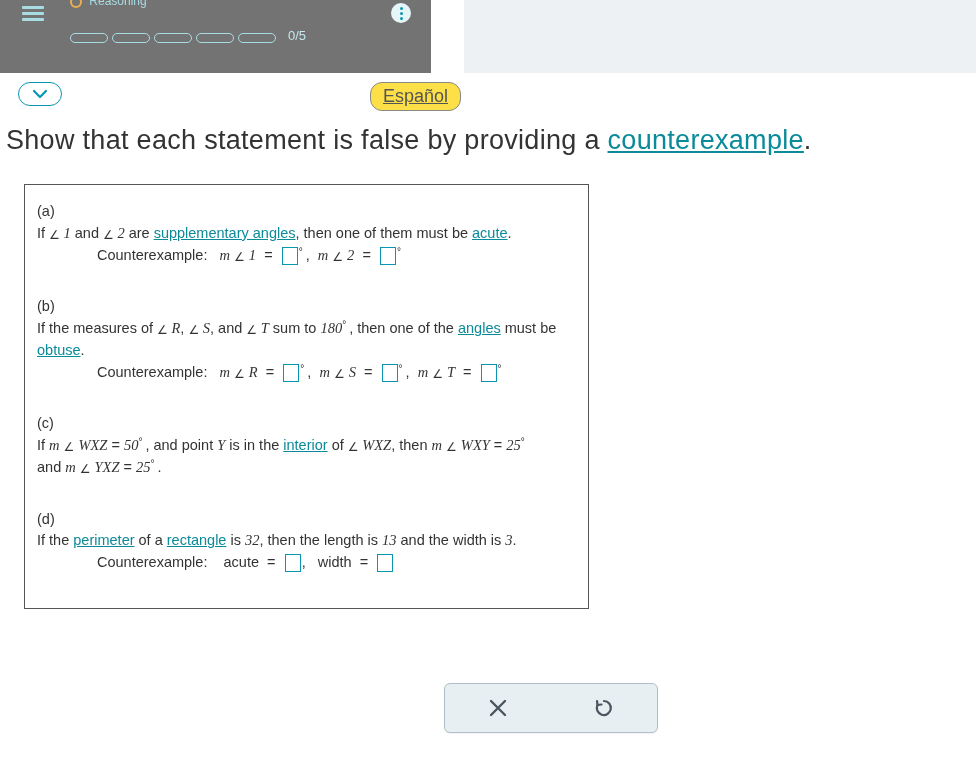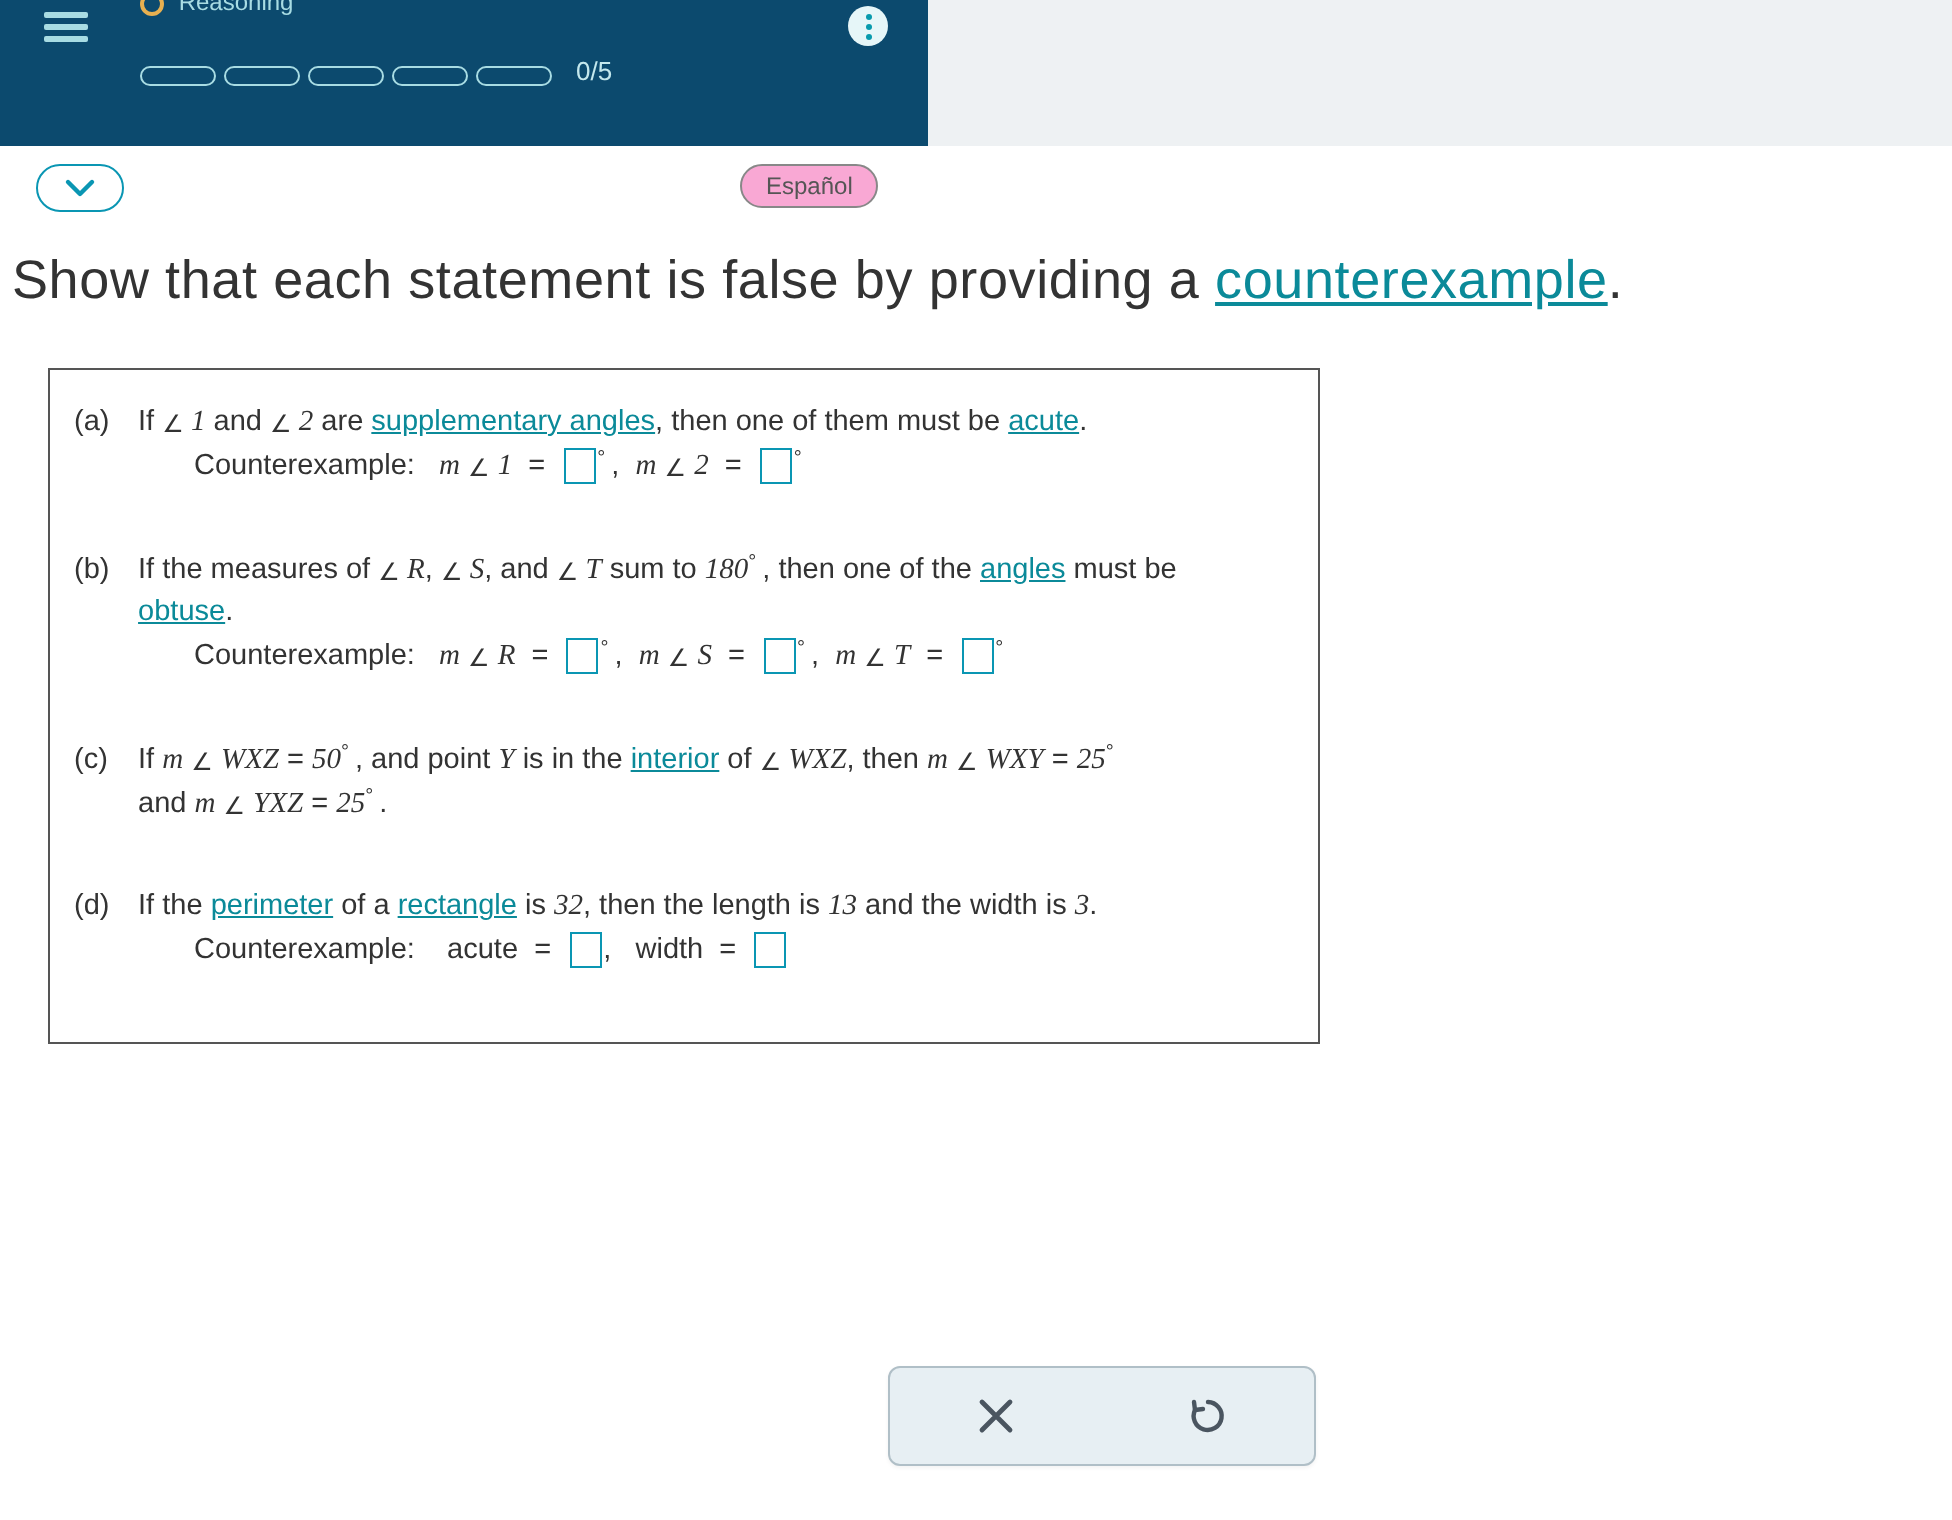--- a/index.html
+++ b/index.html
@@ -1,35 +1,35 @@
 <!DOCTYPE html>
 <html><head>
 <meta charset="utf-8">
 <style>
 * { margin: 0; padding: 0; box-sizing: border-box; }
 body { font-family: Verdana, Geneva, sans-serif; background: #fff; width: 976px; height: 760px; overflow: hidden; color: #333; }
-.header-bar { background: #0c4a6e; height: 73px; width: 464px; position: relative; padding: 0 0 0 70px; color: #c4e8ed; }
+.header-bar { background: #737373; height: 73px; width: 431px; position: relative; padding: 0 0 0 70px; color: #c4e8ed; }
 .menu-icon { position: absolute; left: 22px; top: 3px; width: 28px; height: 24px; cursor: pointer; }
 .menu-icon span { display: block; width: 22px; height: 3px; background: #a8dce3; margin: 3px 0; border-radius: 1px; }
 .topic-label { font-size: 12px; color: #a8dce3; position: relative; top: -6px; }
 .topic-icon { display: inline-block; width: 12px; height: 12px; border: 2px solid #e8b050; border-radius: 50%; margin-right: 4px; vertical-align: middle; }
 .lesson-title { font-size: 14.5px; color: #e6f6f8; font-weight: 500; margin-top: 3px; }
 .more-btn { position: absolute; right: 20px; top: 3px; width: 20px; height: 20px; background: #e6f6f8; border-radius: 50%; cursor: pointer; display: flex; align-items: center; justify-content: center; flex-direction: column; }
 .more-btn span { width: 3px; height: 3px; background: #079aad; border-radius: 50%; margin: 1px 0; }
 .progress-row { display: flex; align-items: flex-end; margin-top: 14px; gap: 4px; }
 .progress-seg { width: 38px; height: 10px; border: 1.5px solid #a8dce3; border-radius: 6px; }
 .progress-label { font-size: 13px; color: #c4e8ed; margin-left: 8px; }
 .gray-strip { background: #eef1f3; height: 73px; position: absolute; left: 464px; right: 0; top: 0; }
 .content { position: relative; padding-top: 10px; }
 .collapse-btn { position: absolute; left: 18px; top: 82px; width: 44px; height: 24px; border: 1.5px solid #0a96b3; border-radius: 12px; display: flex; align-items: center; justify-content: center; cursor: pointer; background: #fff; }
 .collapse-btn svg { width: 16px; height: 12px; }
-.lang-btn { position: absolute; left: 370px; top: 82px; padding: 3px 12px; border: 1.5px solid #888; border-radius: 12px; font-size: 12px; color: #555; cursor: pointer; background: #f9a8d4; }
+.lang-btn { position: absolute; left: 370px; top: 82px; padding: 3px 12px; border: 1.5px solid #888; border-radius: 12px; font-size: 18px; color: #555; cursor: pointer; background: #fde047; text-decoration: underline; }
 .main-prompt { font-size: 27px; color: #333; margin: 42px 0 0 0; padding: 0 6px; letter-spacing: 0.3px; }
 .main-prompt .link { color: #0b8a99; text-decoration: underline; }
-.problem-box { border: 1px solid #555; margin: 28px 0 0 24px; width: 636px; padding: 16px 8px 24px 8px; font-size: 14.5px; line-height: 1.5; }
+.problem-box { border: 1px solid #555; margin: 28px 0 0 24px; width: 565px; padding: 16px 8px 24px 8px; font-size: 14.5px; line-height: 1.5; }
 .part { margin-bottom: 30px; padding: 0 4px; }
 .part:last-child { margin-bottom: 10px; }
 .part-label { display: inline-block; width: 28px; vertical-align: top; }
 .part-text { display: inline-block; width: 560px; vertical-align: top; }
 .counter-row { padding-left: 60px; }
 .mlabel { font-style: italic; font-family: 'Times New Roman', serif; }
 .ang { font-family: 'Times New Roman', serif; font-style: normal; }
 .ang-sym { font-size: 12px; position: relative; top: 1px; }
 .input-box { display: inline-block; width: 16px; height: 18px; border: 1.5px solid #0a96b3; vertical-align: middle; margin: 0 1px; }
 .deg { font-size: 10px; position: relative; top: -5px; margin-right: 3px; }

